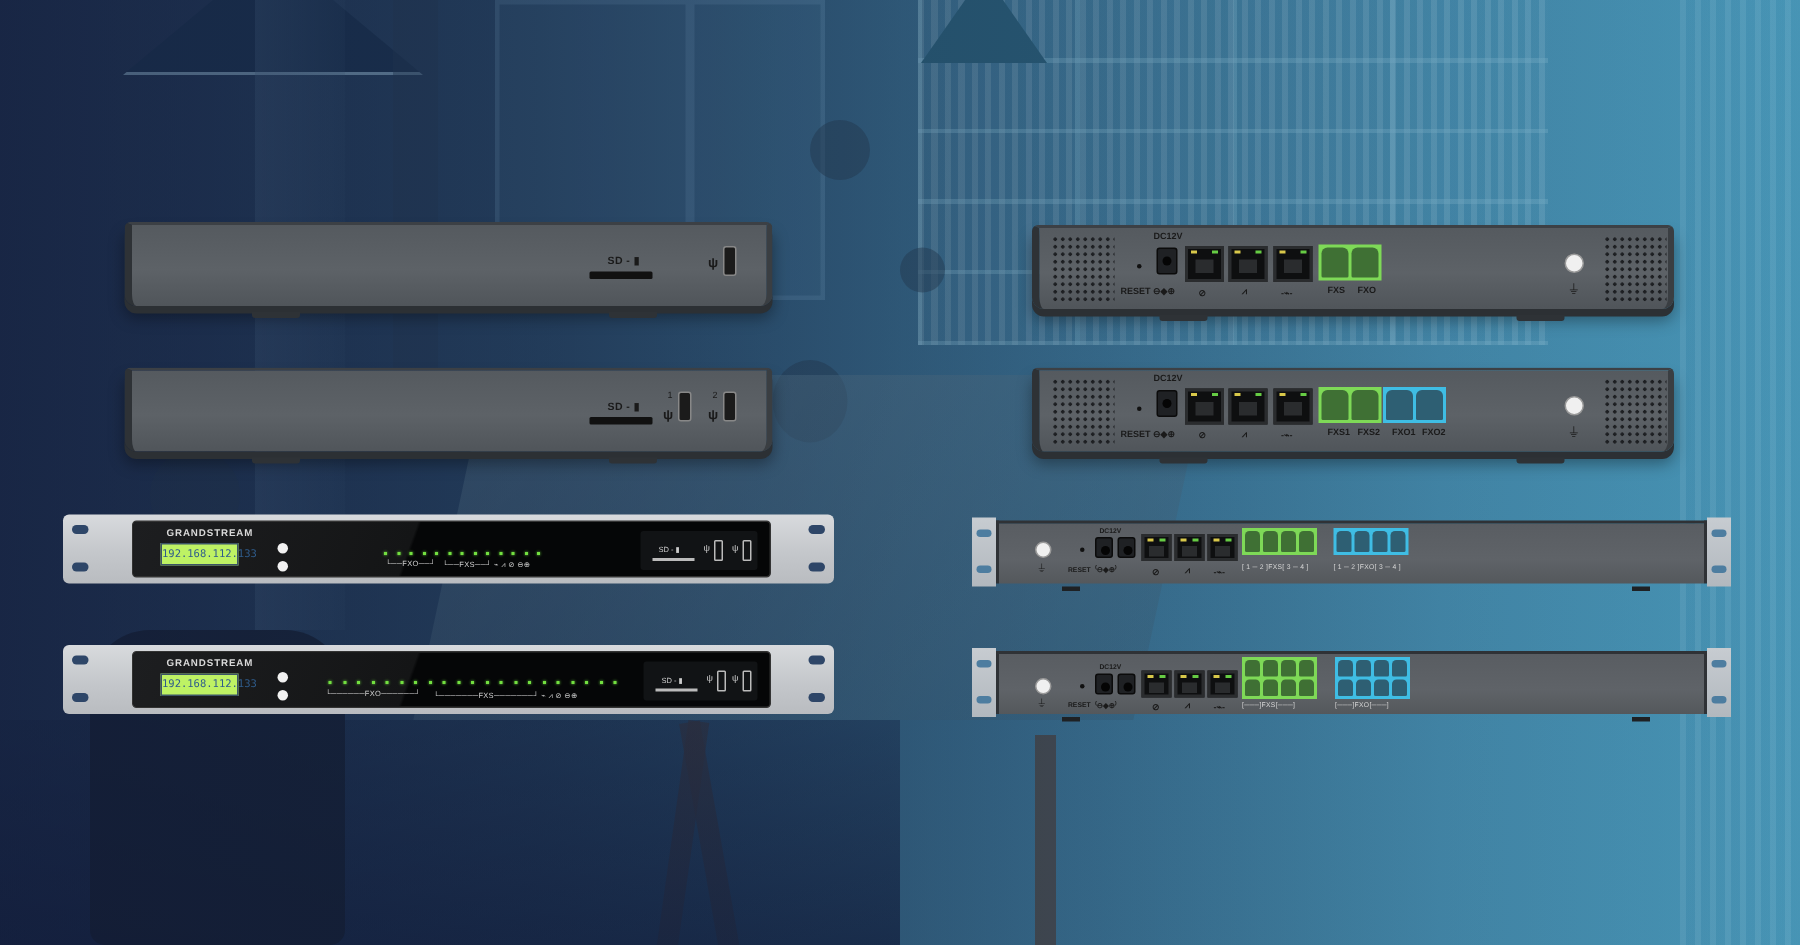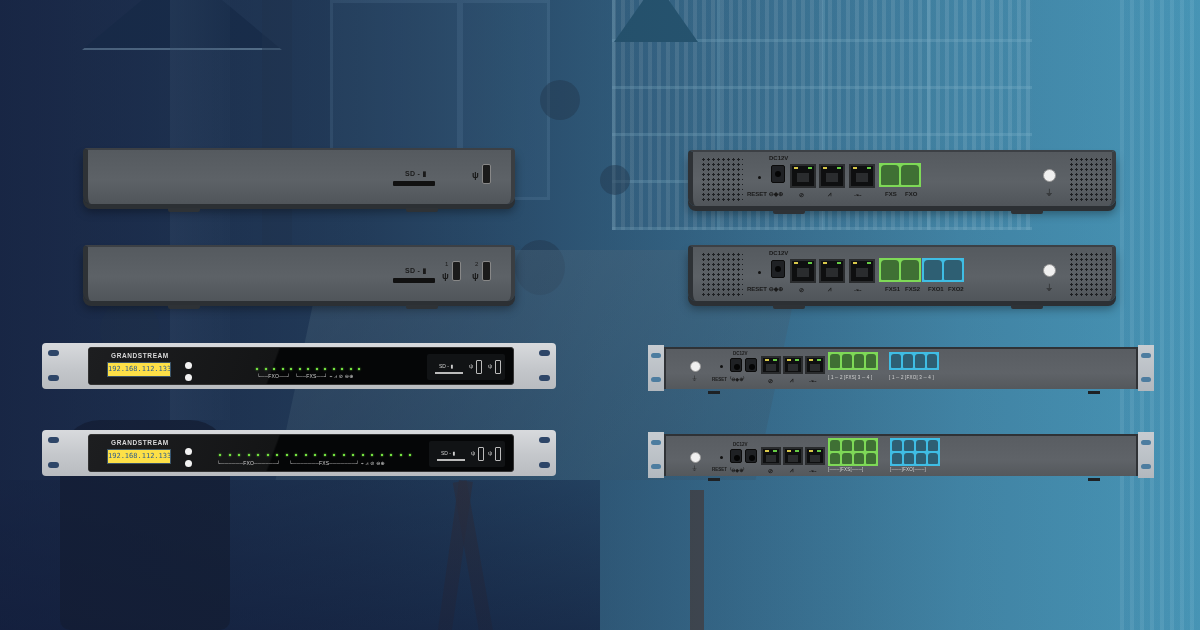--- a/index.html
+++ b/index.html
@@ -77,21 +77,21 @@
 
   
   .rack-front { position: absolute; height: 46px; border-radius: 4px;
                 background: linear-gradient(180deg, #d8dadd, #c4c7cb 55%, #b9bcc0); }
   .rack-front .ear-hole { position: absolute; width: 11px; height: 6px; border-radius: 3px; background: #2e4668; }
   .rack-face { position: absolute; top: 4px; height: 38px; background: #050607; border-radius: 3px;
                border: 1px solid #333; overflow: hidden; }
   .rack-face::before { content: ""; position: absolute; left: 0; top: 0; width: 210px; height: 100%;
                background: linear-gradient(110deg, #1d1e20 0%, #141516 85%, transparent 86%); }
   .brand { position: absolute; font-size: 6.5px; color: #d9d9d9; font-weight: bold; letter-spacing: .6px; }
-  .lcd { position: absolute; width: 64px; height: 15px; background: #fde047; border: 1px solid #3c5466;
+  .lcd { position: absolute; width: 52px; height: 15px; background: #bef264; border: 1px solid #3c5466;
          color: #2f5c8c; font-size: 7px; line-height: 13px; text-align: center; font-family: "DejaVu Sans Mono", monospace; }
   .nav-btn { position: absolute; width: 7px; height: 7px; border-radius: 50%; background: #f2f2f2; }
   .led-row { position: absolute; display: flex; gap: 6.5px; }
   .led-row .led { width: 2px; height: 2px; background: #73e040; box-shadow: 0 0 2px #73e040; }
   .led-caption { position: absolute; font-size: 5px; color: #cfcfcf; white-space: nowrap; letter-spacing: .2px; }
   .io-panel { position: absolute; top: 6px; height: 26px; background: #111315; border-radius: 2px; }
   .io-panel .sd-txt { position: absolute; font-size: 5px; color: #ccc; }
   .io-panel .sd-bar { position: absolute; height: 2px; background: #bbb; }
   .io-panel .usb-out { position: absolute; width: 6px; height: 14px; border: 1px solid #bbb; border-radius: 1px; }
   .io-panel .usb-sym { position: absolute; font-size: 6px; color: #ccc; }

